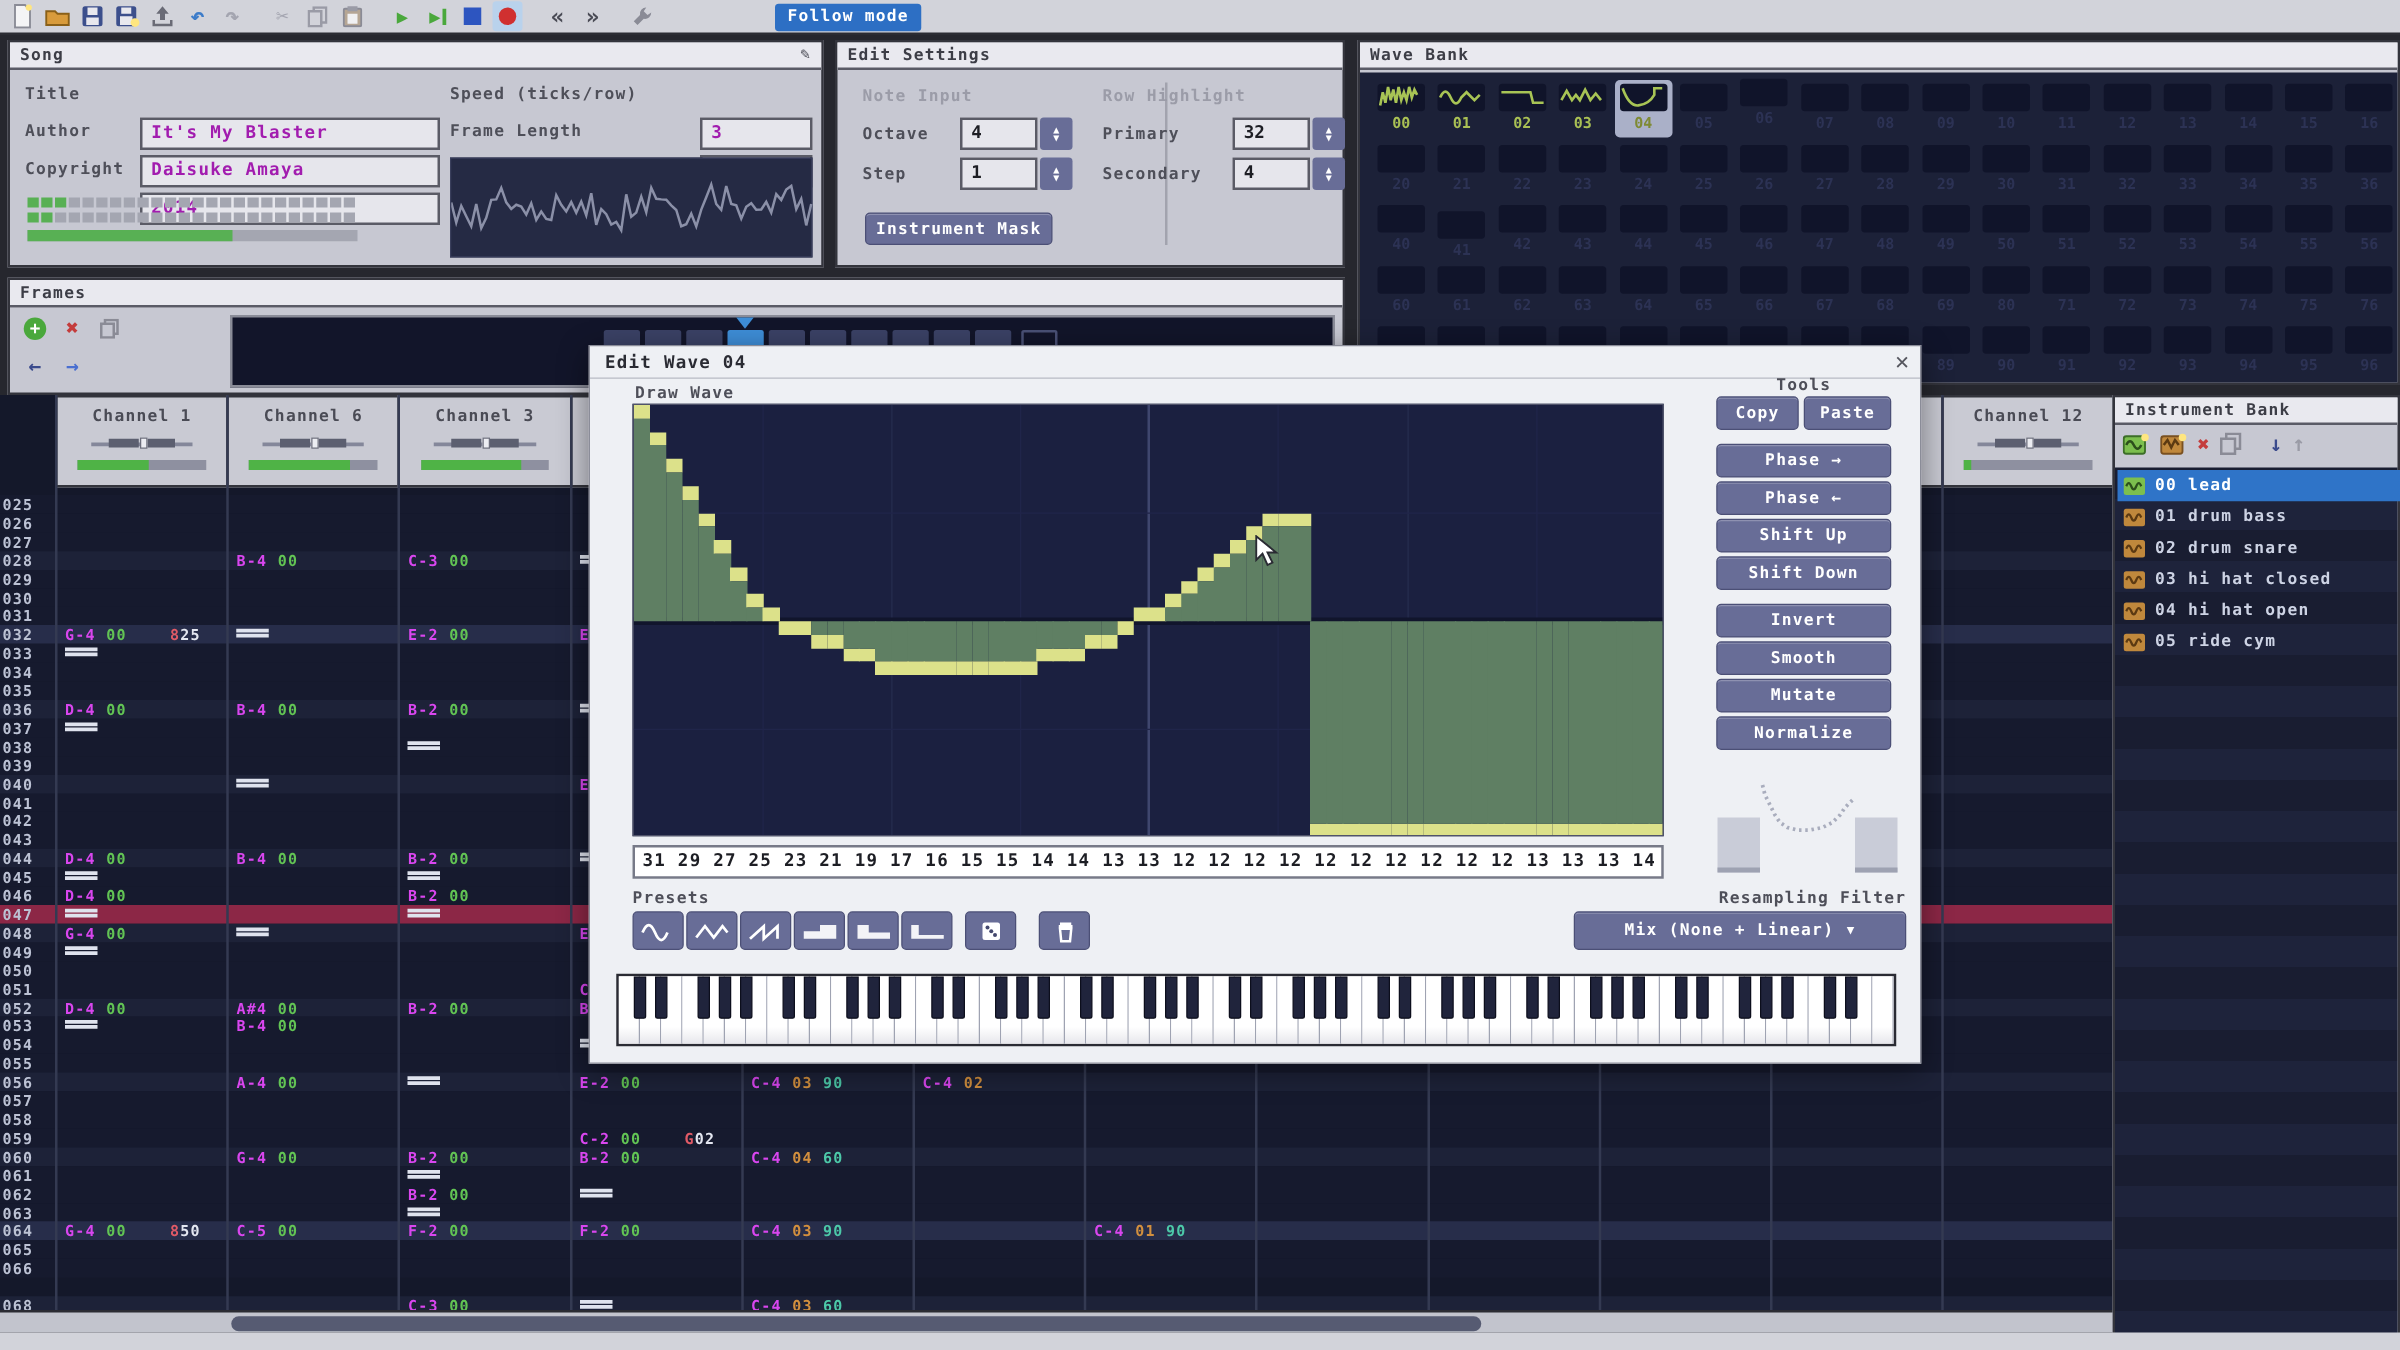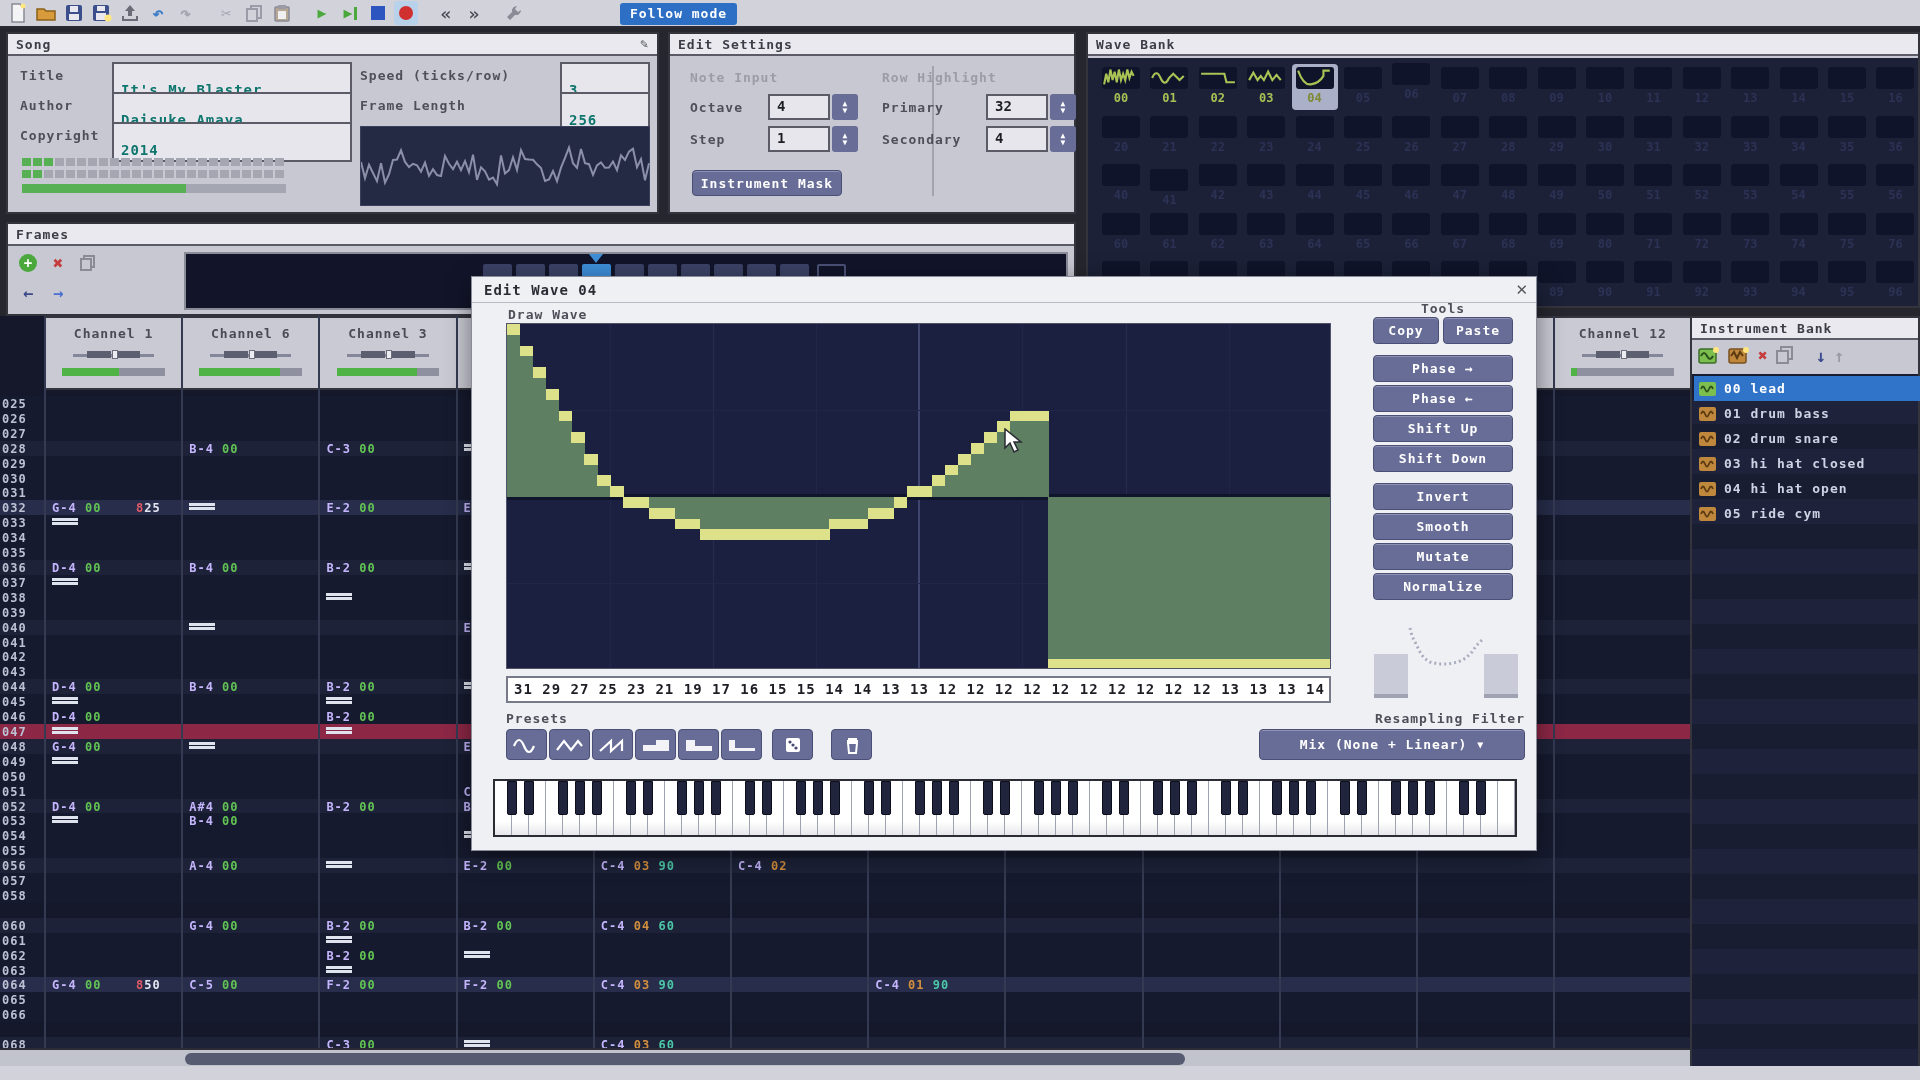--- a/index.html
+++ b/index.html
@@ -18,21 +18,21 @@
   .follow-btn { height:22px; background:#2d6fc4; color:#fff; border-radius:3px;
     font:bold 13px "DejaVu Sans Mono",monospace; padding:3px 10px; margin-left:8px; letter-spacing:1px; }
 
   
   .panel { position:absolute; background:#c7c8d2; border:2px solid #33343c; }
   .phead { height:22px; background:#e9e9ef; border-bottom:2px solid #5a5b66;
     font:bold 13px "DejaVu Sans Mono",monospace; color:#3c3d46; padding:3px 8px; letter-spacing:1px; position:relative;}
   .plabel { font:bold 13px "DejaVu Sans Mono",monospace; color:#4e4f59; letter-spacing:1px; position:absolute; }
   .pgray  { color:#9b9ca8; }
   .tbox { position:absolute; background:#e6e6ec; border:2px solid #5a5b66;
-    font:bold 14px "DejaVu Sans Mono",monospace; color:#0f766e; padding:18px 7px; letter-spacing:1px; }
+    font:bold 14px "DejaVu Sans Mono",monospace; color:#a21caf; padding:2px 7px; letter-spacing:1px;margin-top:32px; }
   .spinbox { position:absolute; display:flex; }
   .spinbox .val { background:#e6e6ec; border:2px solid #5a5b66; width:62px; height:26px;
     font:bold 14px "DejaVu Sans Mono",monospace; color:#1d1e24; padding:2px 7px; }
   .spinbox .btns { width:26px; height:26px; background:#686d97; border-radius:3px; margin-left:2px;
     display:flex; flex-direction:column; align-items:center; justify-content:center; color:#fff; font-size:8px; line-height:7px; }
   .sbtn { position:absolute; background:#686d97; border:1px solid #4b4f76; border-radius:4px;
     box-shadow:inset 0 1px 0 rgba(255,255,255,.25); color:#fff; text-align:center;
     font:bold 13px "DejaVu Sans Mono",monospace; letter-spacing:1px; display:flex; align-items:center; justify-content:center;}
 
   
@@ -63,21 +63,21 @@
 
   
   .pattern-bg { left:0; top:316px; width:1920px; height:732px; background:#14182a; overflow:hidden; }
   .chan-head { position:absolute; top:0; height:74px; background:#c9cad3; border:2px solid #33343c; }
   .chan-name { position:absolute; top:8px; left:0; width:100%; text-align:center;
     font:bold 13px "DejaVu Sans Mono",monospace; color:#4a4b55; letter-spacing:1px; }
   .chan-sep { position:absolute; top:0; width:2px; height:732px; background:#343a52; }
   .prow { position:absolute; left:0; width:1690px; height:15px; }
   .rnum { position:absolute; left:2px; top:1px; width:40px; font:bold 12px "DejaVu Sans Mono",monospace;
     color:#bcc2d4; letter-spacing:1px; }
-  .cell-note { color:#c4b5fd; } .cell-inst { color:#62c454; } .cell-insto { color:#d28f3e; }
+  .cell-note { color:#d946ef; } .cell-inst { color:#62c454; } .cell-insto { color:#d28f3e; }
   .cell-vol { color:#4cc8a8; } .cell-fxl { color:#e05a66; } .cell-fxp { color:#e3e6f0; }
   .rel-mark { position:absolute; width:26px; height:7px; border-top:3px solid #dfe3ee; border-bottom:3px solid #dfe3ee; }
   .ctext { position:absolute; top:1px; font:bold 12px "DejaVu Sans Mono",monospace; letter-spacing:1px; white-space:pre; }
 
   
   .inst-list-item { position:absolute; left:2px; width:226px; height:25px; color:#cdd3e4;
     font:bold 13px "DejaVu Sans Mono",monospace; letter-spacing:1px; display:flex; align-items:center; gap:8px; padding-left:5px;}
   .inst-list-item.sel { background:#2f74c8; color:#fff; }
   .inst-ico { width:17px; height:14px; border-radius:2px; flex:none; position:relative; }
   .inst-ico svg { position:absolute; left:1px; top:1px; }
@@ -960,20 +960,25 @@
         <div class="rel-mark" style="left: 326.4px; top: 3px;"></div>
         <div class="ctext" style="left: 463.6px;"><span class="cell-note">E-2</span> <span class="cell-inst">00</span></div>
         <div class="ctext" style="left: 600.8px;"><span class="cell-note">C-4</span> <span class="cell-insto">03</span> <span class="cell-vol">90</span></div>
         <div class="ctext" style="left: 738px;"><span class="cell-note">C-4</span> <span class="cell-insto">02</span></div>
       </div>
       <div class="prow" style="top: 557.12px; background: rgb(22, 26, 46);">
         <div class="rnum">057</div>
       </div>
       <div class="prow" style="top: 572.03px; background: rgb(22, 26, 46);">
         <div class="rnum">058</div>
+      </div>
+      <div class="prow" style="top: 586.94px; background: rgb(22, 26, 46);">
+        <div class="rnum">059</div>
+        <div class="ctext" style="left: 463.6px;"><span class="cell-note">C-2</span> <span class="cell-inst">00</span></div>
+        <div class="ctext" style="left: 547.6px;"><span class="cell-fxl">G</span><span class="cell-fxp">02</span></div>
       </div>
       <div class="prow" style="top: 601.85px; background: rgb(29, 34, 56);">
         <div class="rnum">060</div>
         <div class="ctext" style="left: 189.2px;"><span class="cell-note">G-4</span> <span class="cell-inst">00</span></div>
         <div class="ctext" style="left: 326.4px;"><span class="cell-note">B-2</span> <span class="cell-inst">00</span></div>
         <div class="ctext" style="left: 463.6px;"><span class="cell-note">B-2</span> <span class="cell-inst">00</span></div>
         <div class="ctext" style="left: 600.8px;"><span class="cell-note">C-4</span> <span class="cell-insto">04</span> <span class="cell-vol">60</span></div>
       </div>
       <div class="prow" style="top: 616.76px; background: rgb(22, 26, 46);">
         <div class="rnum">061</div>

